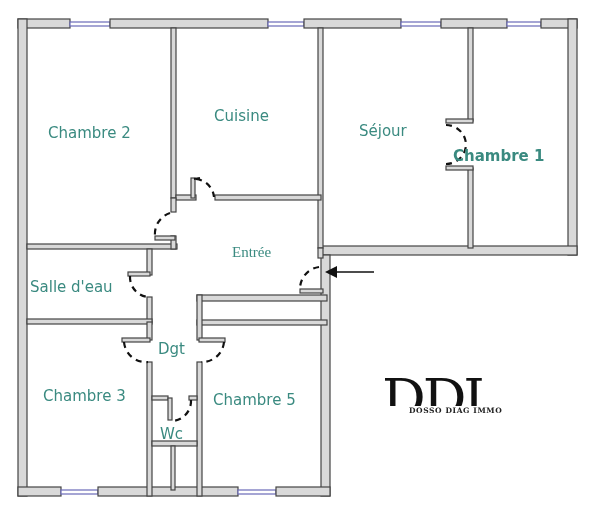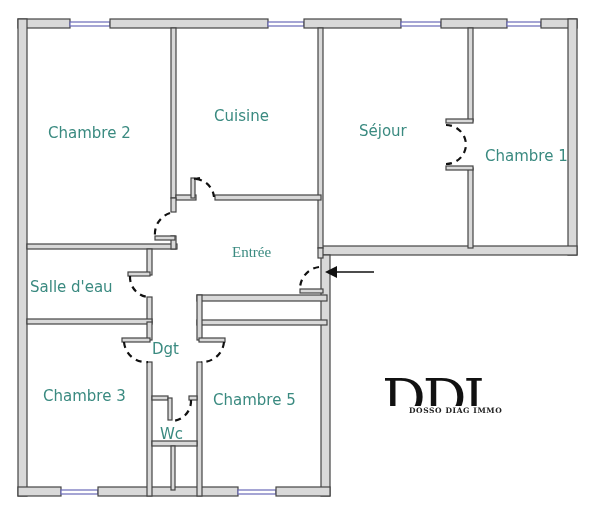--- a/index.html
+++ b/index.html
@@ -127,24 +127,24 @@
 
   <g>
     <line x1="330" y1="272" x2="374" y2="272" stroke="#111" stroke-width="1.6"></line>
     <polygon points="325,272 337,266 337,278" fill="#111"></polygon>
   </g>
 </svg>
 
 <div class="label" style="left:48px; top:124px;">Chambre 2</div>
 <div class="label" style="left:214px; top:107px;">Cuisine</div>
 <div class="label" style="left:359px; top:122px;">Séjour</div>
-<div class="label" style="left:485px; top:147px;">Chambre 1</div>
+<div class="label" style="left:453px; top:147px;font-weight:bold;">Chambre 1</div>
 <div class="label" style="left:232px; top:244px;font-family:Liberation Serif, serif;">Entrée</div>
 <div class="label" style="left:30px; top:278px;">Salle d'eau</div>
-<div class="label" style="left:152px; top:340px;">Dgt</div>
+<div class="label" style="left:158px; top:340px;">Dgt</div>
 <div class="label" style="left:43px; top:387px;">Chambre 3</div>
 <div class="label" style="left:213px; top:391px;">Chambre 5</div>
 <div class="label" style="left:160px; top:425px;">Wc</div>
 
 <div class="logo">
   <div class="logo-letters">DDI</div>
   <div class="logo-band"></div>
   <div class="logo-tag">DOSSO DIAG IMMO</div>
 </div>
 

